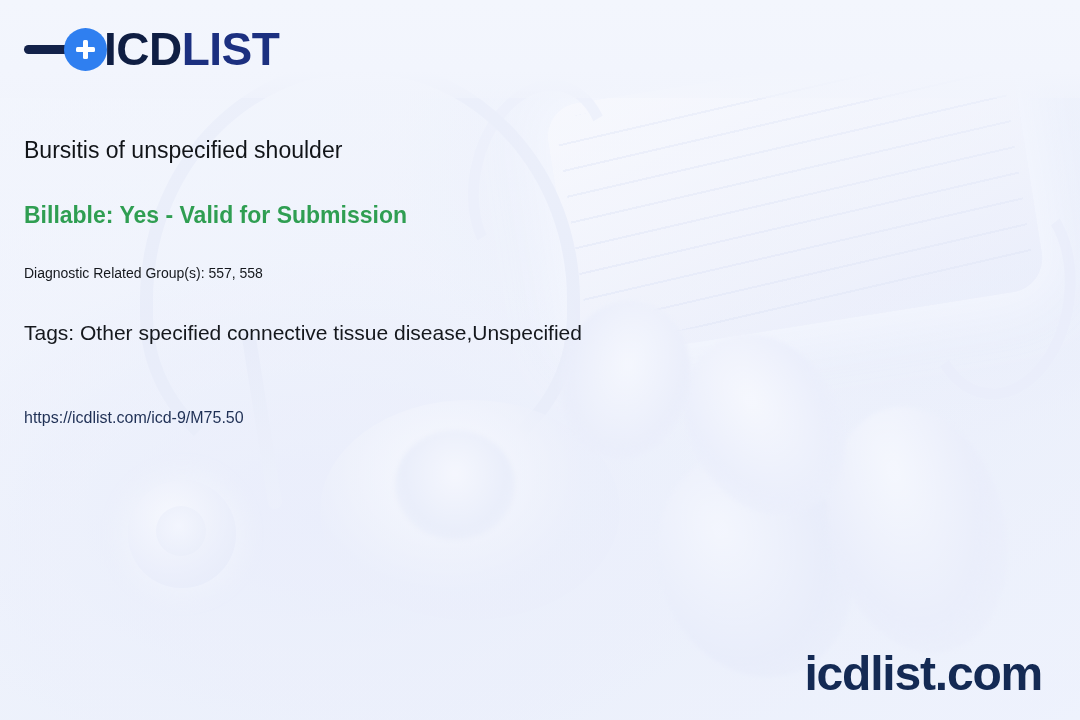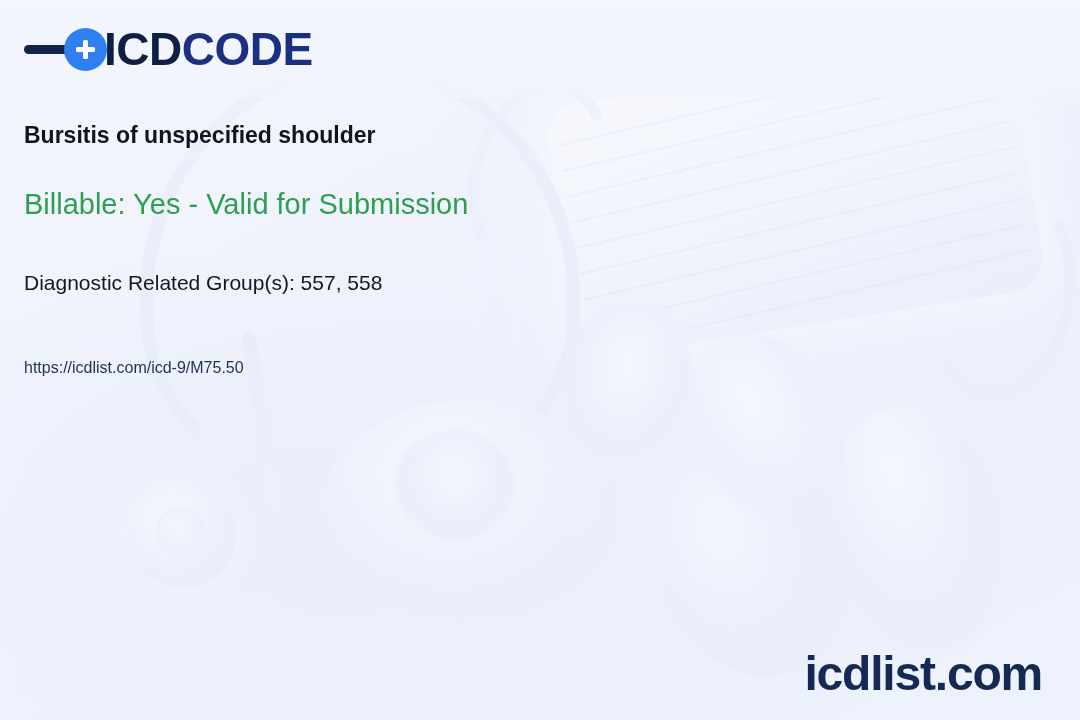--- a/index.html
+++ b/index.html
@@ -192,38 +192,38 @@
   .code {
     font-size: 42px;
     font-weight: 700;
     color: #1c3056;
     line-height: 1.12;
     letter-spacing: -0.5px;
     margin: 0;
   }
   .desc {
     font-size: 23px;
-    font-weight: 700;
+    font-weight: 400;
     color: #111418;
     line-height: 1.25;
-    margin-top: 13px;
+    margin-top: 28px;
   }
   .billable {
-    font-size: 29px;
-    font-weight: 400;
+    font-size: 23px;
+    font-weight: 700;
     color: #2f9e52;
     line-height: 1.25;
     margin-top: 36px;
   }
   .drg {
-    font-size: 21px;
+    font-size: 14px;
     font-weight: 400;
     color: #15181d;
     line-height: 1.25;
-    margin-top: 48px;
+    margin-top: 35px;
   }
   .tags {
     font-size: 21px;
     font-weight: 400;
     color: #15181d;
     line-height: 1.25;
     margin-top: 38px;
   }
   .url {
     font-size: 16px;
@@ -264,26 +264,27 @@
     <div class="blob b3"></div>
     <div class="blob b4"></div>
     <div class="blob b5"></div>
     <div class="bg-wash"></div>
   </div>
 
   <div class="header">
     <div class="logo">
       <span class="logo-dash"></span>
       <span class="logo-plus"></span>
-      <span class="logo-word"><span class="icd">ICD</span><span class="list">CODE</span></span>
+      <span class="logo-word"><span class="icd">ICD</span><span class="list">LIST</span></span>
     </div>
   </div>
 
   <div class="content">
     <div class="desc">Bursitis of unspecified shoulder</div>
     <div class="billable">Billable: Yes - Valid for Submission</div>
     <div class="drg">Diagnostic Related Group(s): 557, 558</div>
+    <div class="tags">Tags: Other specified connective tissue disease,Unspecified</div>
     <div class="url">https://icdlist.com/icd-9/M75.50</div>
   </div>
 
   <div class="brand">icdlist.com</div>
 
 </div>
 
 </body></html>

